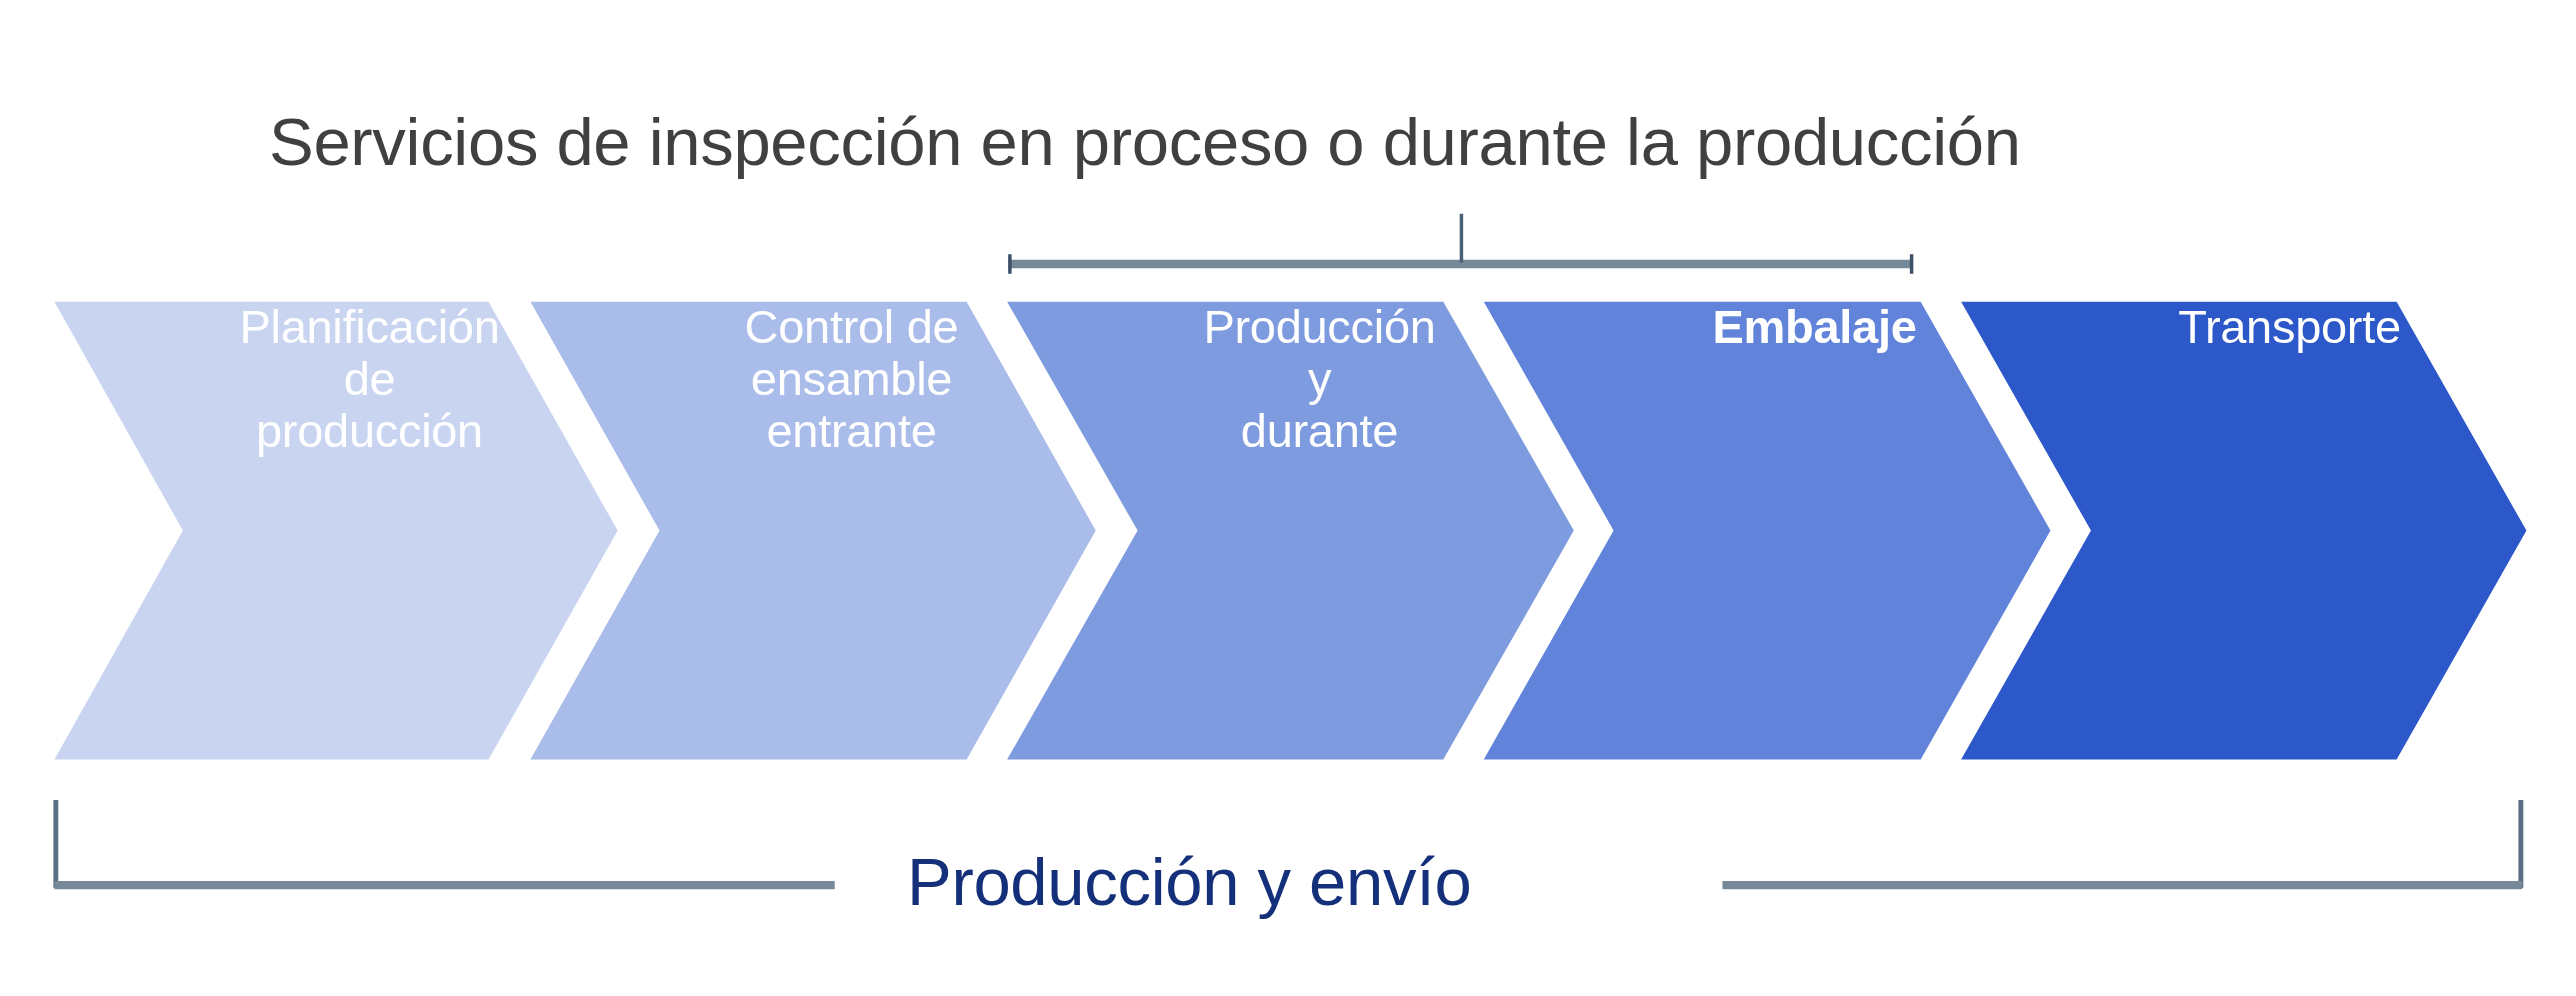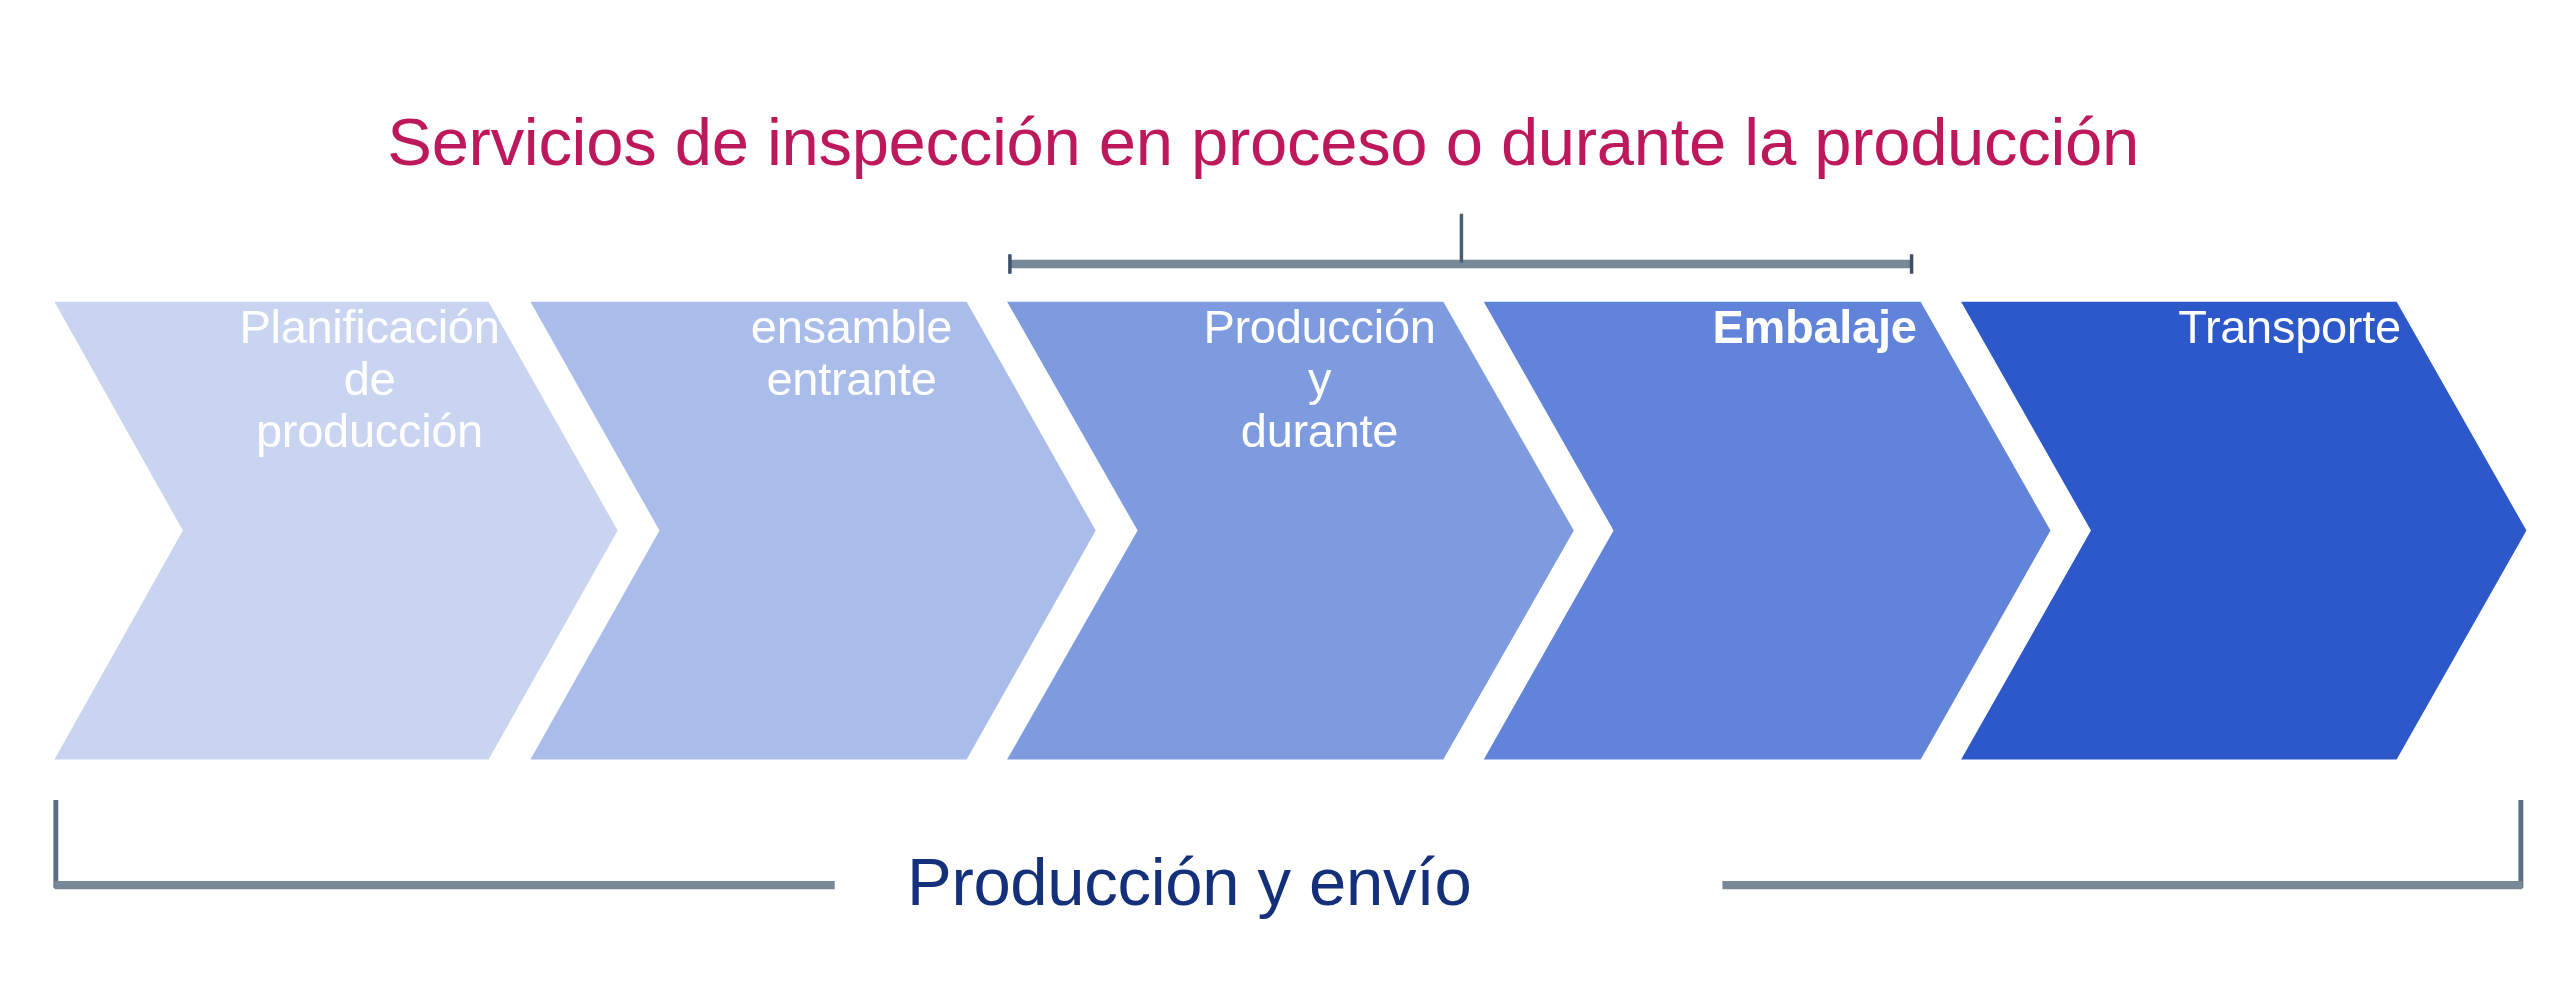--- a/index.html
+++ b/index.html
@@ -19,26 +19,26 @@
       left: 0;
       top: 0;
       width: 2576px;
       height: 997px;
     }
     .title-text {
       position: absolute;
       left: 0;
       width: 2139px;
       top: 100px;
-      text-align: right;
+      text-align: left;
       padding-left: 269px;
       box-sizing: border-box;
       font-size: 67px;
       line-height: 84px;
-      color: #be185d;
+      color: #404040;
       white-space: nowrap;
       letter-spacing: -0.3px;
     }
     .bottom-label {
       position: absolute;
       top: 840px;
       left: 907px;
       width: 831px;
       font-size: 67px;
       line-height: 84px;
@@ -92,20 +92,21 @@
 </svg>
 
 <div class="title-text">Servicios de inspección en proceso o durante la producción</div>
 
 <div class="step-label" style="left:167px; width:405px;">
   <span>Planificación</span>
   <span>de</span>
   <span>producción</span>
 </div>
 <div class="step-label" style="left:649px; width:405px;">
+  <span>Control de</span>
   <span>ensamble</span>
   <span>entrante</span>
 </div>
 <div class="step-label" style="left:1117px; width:405px;">
   <span>Producción</span>
   <span>y</span>
   <span>durante</span>
 </div>
 <div class="step-label" style="left:1612px; width:405px;font-weight:bold;">
   <span>Embalaje</span>

